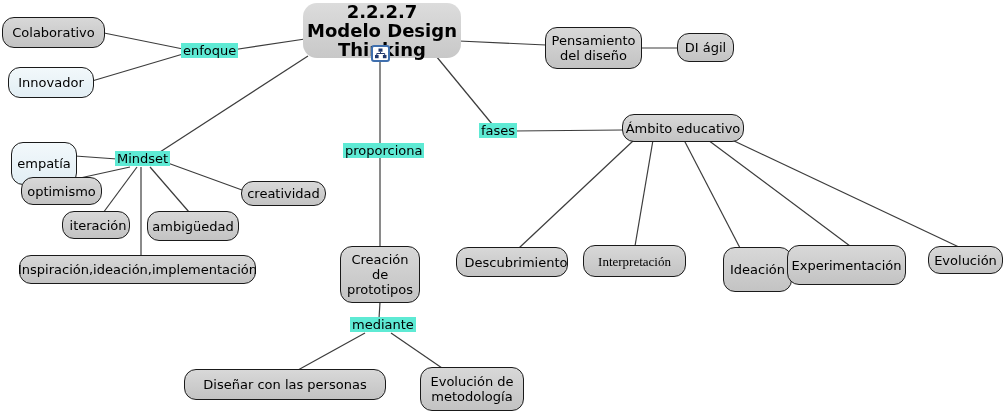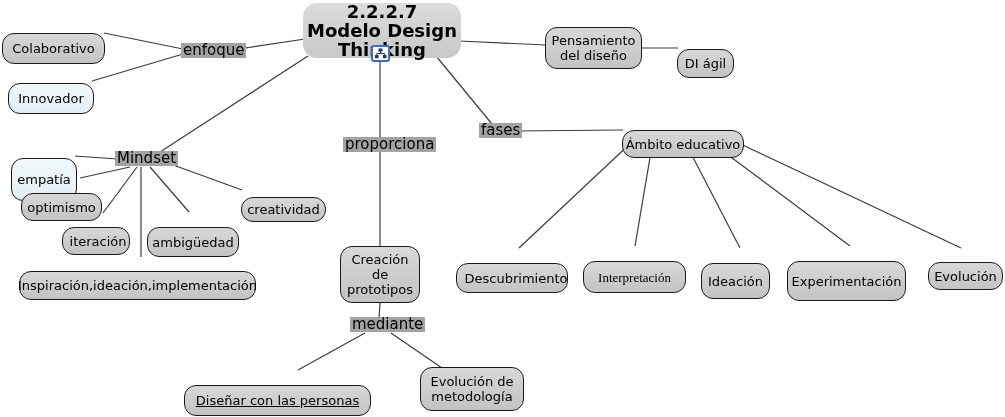--- a/index.html
+++ b/index.html
@@ -16,57 +16,57 @@
     position:absolute;z-index:2;
     box-sizing:border-box;
     display:flex;align-items:center;justify-content:center;
     text-align:center;
     border:1px solid #1a1a1a;border-radius:12px;
     background:linear-gradient(#d8d8d8,#c3c3c3);
     color:#000;font-size:13px;line-height:15px;
     padding:2px 4px;
   }
   .node.light{background:linear-gradient(#f2f8fb,#e2eef4);}
-  .node.nowrap{white-space:nowrap;margin-top:16px;}
+  .node.nowrap{white-space:nowrap;}
   .node.title{
     border:none;border-radius:14px;
     background:linear-gradient(#dcdcdc,#c8c8c8);
     font-weight:bold;font-size:18px;line-height:19px;
   }
   .label{
     position:absolute;z-index:3;
-    background:#a3a3a3;color:#000;
-    font-size:15px;line-height:15px;padding:0 2px;
+    background:#5eead4;color:#000;
+    font-size:13px;line-height:15px;padding:0 2px;
     white-space:nowrap;
   }
   
   #n-title{left:303px;top:3px;width:158px;height:55px;}
   #n-colaborativo{left:2px;top:17px;width:103px;height:31px;}
   #n-innovador{left:8px;top:67px;width:86px;height:31px;}
   #n-pensamiento{left:545px;top:27px;width:97px;height:42px;}
   #n-di-agil{left:677px;top:33px;width:57px;height:29px;}
   #n-empatia{left:11px;top:142px;width:66px;height:43px;}
   #n-optimismo{left:21px;top:177px;width:81px;height:28px;}
   #n-iteracion{left:62px;top:211px;width:68px;height:28px;padding-left:8px;}
   #n-ambiguedad{left:147px;top:211px;width:92px;height:30px;}
   #n-creatividad{left:241px;top:181px;width:85px;height:25px;}
   #n-inspiracion{left:19px;top:255px;width:237px;height:29px;}
   #n-creacion{left:340px;top:246px;width:80px;height:57px;}
-  #n-disenar{left:184px;top:369px;width:187px;height:31px;text-decoration:underline;}
+  #n-disenar{left:184px;top:369px;width:202px;height:31px;}
   #n-aplicacion{left:420px;top:367px;width:104px;height:44px;}
   #n-ambito{left:622px;top:114px;width:122px;height:28px;}
   #n-descubrimiento{left:456px;top:247px;width:112px;height:30px;padding-left:12px;}
   #n-interpretacion{left:583px;top:245px;width:103px;height:32px;font-family:Liberation Serif, serif;}
-  #n-ideacion{left:701px;top:247px;width:69px;height:36px;}
+  #n-ideacion{left:723px;top:247px;width:69px;height:45px;}
   #n-experimentacion{left:787px;top:245px;width:119px;height:40px;}
   #n-evolucion{left:928px;top:246px;width:75px;height:28px;}
   
   #l-enfoque{left:181px;top:43px;}
   #l-mindset{left:115px;top:151px;}
-  #l-proporciona{left:343px;top:137px;}
+  #l-proporciona{left:343px;top:143px;}
   #l-fases{left:479px;top:123px;}
   #l-mediante{left:350px;top:317px;}
   
   #res-icon{
     position:absolute;left:371px;top:45px;width:19px;height:17px;z-index:4;
     box-sizing:border-box;
     background:#fff;border:2px solid #3f6fae;border-radius:3px;
     display:flex;align-items:center;justify-content:center;
   }
 </style>

